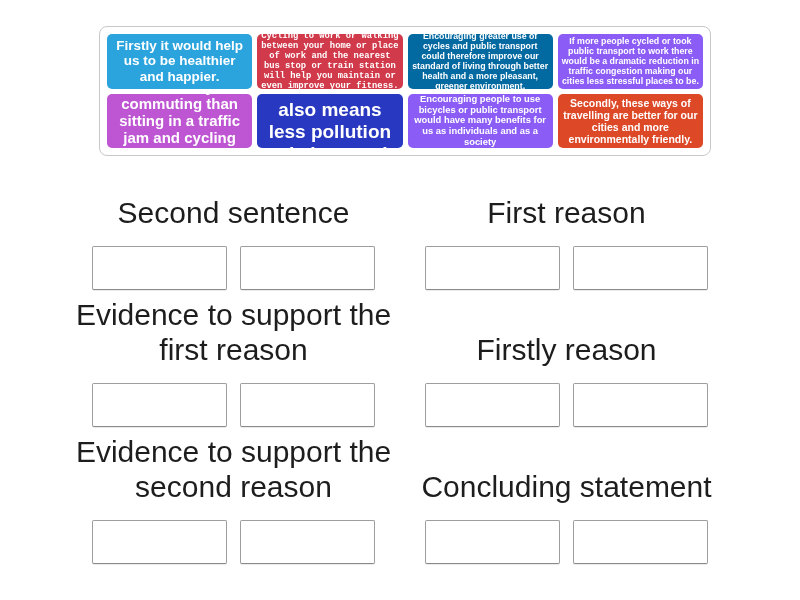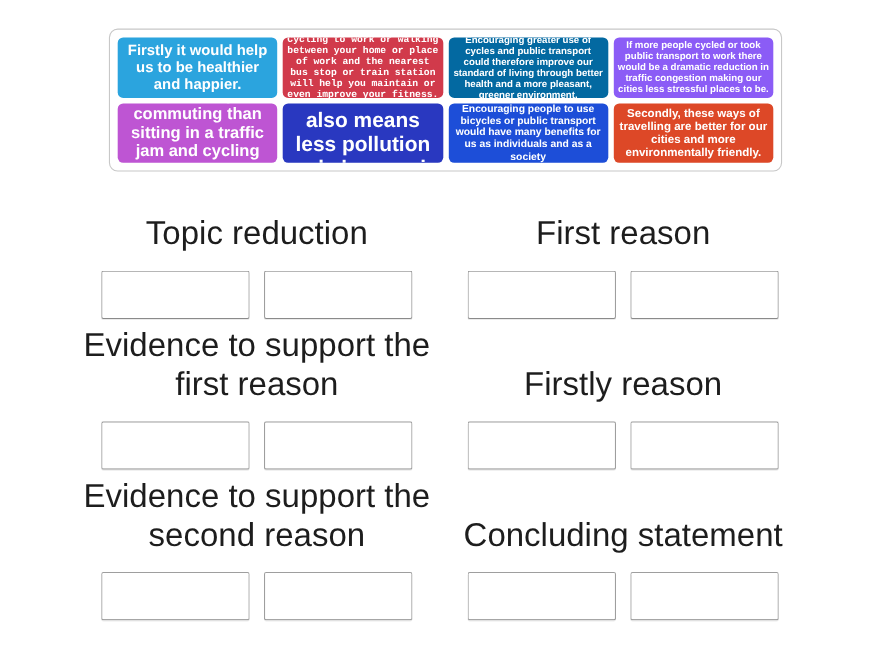--- a/index.html
+++ b/index.html
@@ -89,26 +89,26 @@
 <body>
 
 <div class="stage">
   <div class="tray" id="tray">
       <div class="card" style="background: rgb(43, 164, 222); font-size: 13.5px;">Firstly it would help us to be healthier and happier.</div>
       <div class="card" style="background: rgb(209, 58, 75); font-size: 8.8px; font-family: Liberation Mono, monospace;">Cycling to work or walking between your home or place of work and the nearest bus stop or train station will help you maintain or even improve your fitness.</div>
       <div class="card" style="background: #0369a1; font-size: 8.8px;">Encouraging greater use of cycles and public transport could therefore improve our standard of living through better health and a more pleasant, greener environment.</div>
       <div class="card" style="background: #8b5cf6; font-size: 8.8px;">If more people cycled or took public transport to work there would be a dramatic reduction in traffic congestion making our cities less stressful places to be.</div>
       <div class="card" style="background: rgb(190, 85, 211); font-size: 15px;">They are also less stressful ways of commuting than sitting in a traffic jam and cycling can even help you reduce your stress.</div>
       <div class="card" style="background: rgb(41, 56, 192); font-size: 19px;">Less traffic also means less pollution and cleaner air.</div>
-      <div class="card" style="background: #1d4ed8; font-size: 9.4px;">Encouraging people to use bicycles or public transport would have many benefits for us as individuals and as a society</div>
+      <div class="card" style="background: #8b5cf6; font-size: 9.4px;">Encouraging people to use bicycles or public transport would have many benefits for us as individuals and as a society</div>
       <div class="card" style="background: rgb(221, 72, 39); font-size: 10.5px; text-align: center;">Secondly, these ways of travelling are better for our cities and more environmentally friendly.</div>
     </div>
   <div class="groups" id="groups">
       <div class="group">
-    <div class="group-label">Topic reduction</div>
+    <div class="group-label">Second sentence</div>
     <div class="slots">
           <div class="slot"></div>
           <div class="slot"></div>
         </div>
   </div>
       <div class="group">
     <div class="group-label">First reason</div>
     <div class="slots">
           <div class="slot"></div>
           <div class="slot"></div>

